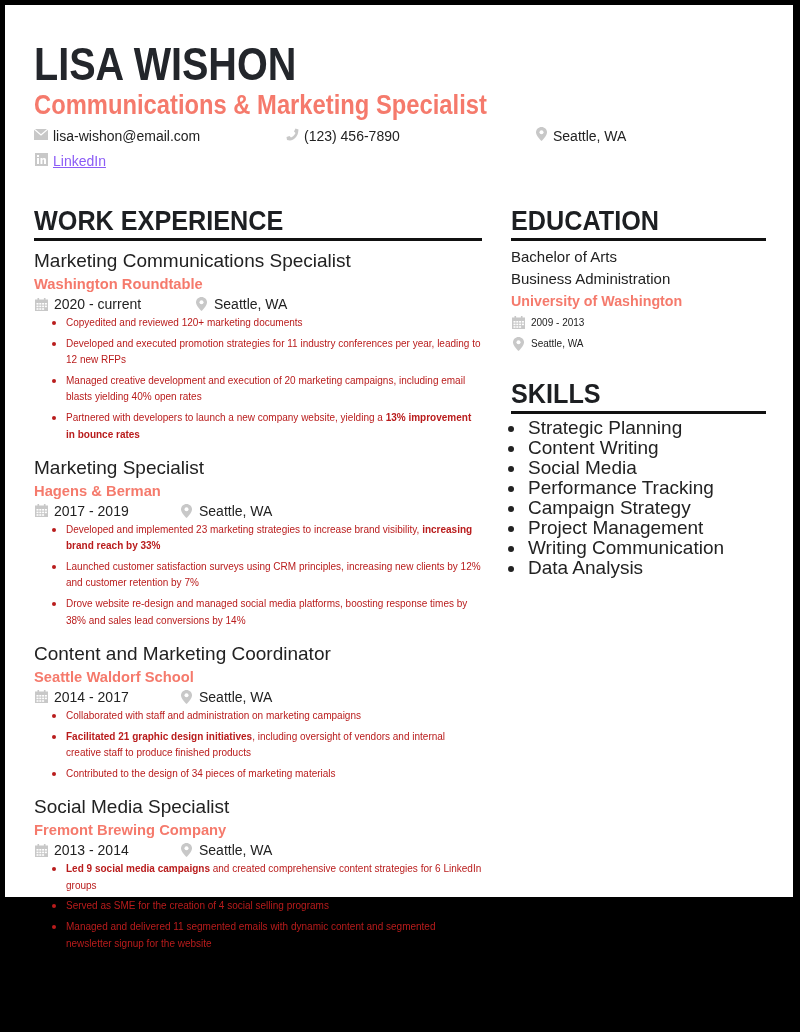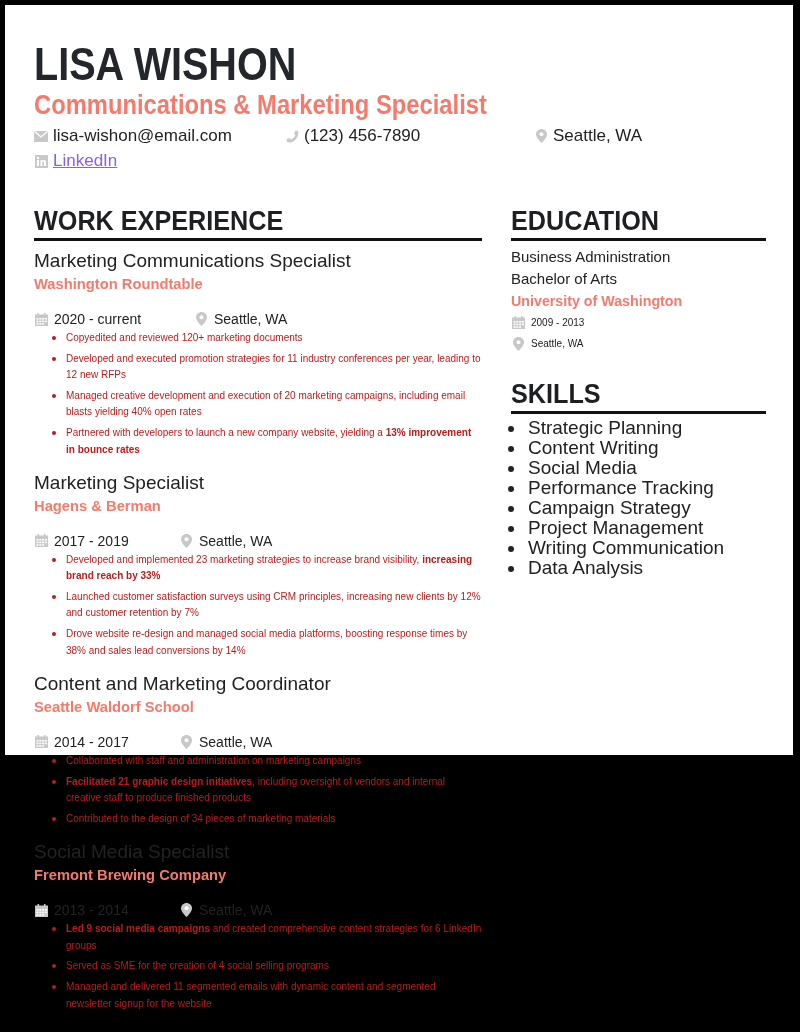--- a/index.html
+++ b/index.html
@@ -3,49 +3,49 @@
 <meta charset="utf-8">
 <style>
   html, body { margin: 0; padding: 0; }
   body {
     width: 800px; height: 1032px; background: #000;
     position: relative; overflow: hidden;
     font-family: "Liberation Sans", "DejaVu Sans", sans-serif;
     color: #222;
   }
   .page {
-    position: absolute; left: 5px; top: 5px; width: 788px; height: 750px;
+    position: absolute; left: 5px; top: 5px; width: 788px; height: 892px;
     background: #fff;
   }
   .abs { position: absolute; }
   .name {
     left: 29px; top: 33px; font-size: 46px; font-weight: bold; color: #23262b;
     letter-spacing: 0px; transform: scaleX(0.86); transform-origin: left top;
     white-space: nowrap; line-height: 52px;
   }
   .title {
     left: 29px; top: 84px; font-size: 27px; font-weight: bold; color: #f57a6c;
     transform: scaleX(0.88); transform-origin: left top; white-space: nowrap; line-height: 32px;
   }
   .contact-item {
-    font-size: 17px; color: #222; display: flex; align-items: center; white-space: nowrap; line-height: 18px;
+    font-size: 14px; color: #222; display: flex; align-items: flex-start; white-space: nowrap; line-height: 18px;
   }
   .contact-item .ico { width: 14px; height: 14px; margin-right: 5px; display: inline-flex; align-items:center; justify-content:center; }
   .link { color: #8b5cf6; text-decoration: underline; }
   .col-left { left: 29px; top: 200px; width: 448px; }
   .col-right { left: 506px; top: 200px; width: 255px; }
   .section-head {
     font-size: 28px; font-weight: bold; color: #1d1f22; line-height: 32px;
     transform: scaleX(0.9); transform-origin: left top; white-space: nowrap;
   }
   .rule { height: 3px; background: #111; margin-top: 1px; }
   .job { margin-top: 6px; }
   .job-title { font-size: 19px; color: #222; line-height: 24px; }
   .company { font-size: 15.5px; font-weight: bold; color: #f57a6c; line-height: 20px; margin-top: 1px; transform: scaleX(0.95); transform-origin:left top; white-space:nowrap; }
-  .meta { display: flex; align-items: center; font-size: 14px; line-height: 18px; margin-top: 16px; }
+  .meta { display: flex; align-items: center; font-size: 14px; line-height: 18px; margin-top: 1px; }
   .meta .m { display: inline-flex; align-items: center; }
   .meta .ico { width: 14px; height: 14px; margin-right: 6px; display:inline-flex; align-items:center; justify-content:center;}
   .meta .loc { margin-left: 0; }
   ul.bullets { margin: 1px 0 0 0; padding: 0 0 0 32px; font-size: 10px; line-height: 16.3px; color: #b91c1c; }
   ul.bullets li { margin: 0 0 3.6px 0; padding-left: 0; }
   ul.bullets li::marker { font-size: 12px; }
   b { font-weight: bold; }
   .edu-line { font-size: 15px; line-height: 22px; color: #222; }
   .edu-school { font-size: 15px; font-weight: bold; color: #f57a6c; line-height: 22px; transform: scaleX(0.95); transform-origin:left top; white-space:nowrap; }
   .edu-meta { display:flex; align-items:center; font-size: 10px; line-height: 21px; }
@@ -282,22 +282,22 @@
         <li><span>Managed and delivered 11 segmented emails with dynamic content and segmented newsletter signup for the website</span><b></b><span></span></li>
       </ul>
     </div>
   </div>
 
   <div class="abs col-right">
     <div>
       <div class="section-head">EDUCATION</div>
       <div class="rule"></div>
       <div style="margin-top:5px;">
+        <div class="edu-line">Bachelor of Arts</div>
         <div class="edu-line">Business Administration</div>
-        <div class="edu-line">Bachelor of Arts</div>
         <div class="edu-school">University of Washington</div>
         <div class="edu-meta">
           <span class="ico">
             <svg width="13" height="13" viewBox="0 0 13 13">
                 <rect x="0" y="1.5" width="13" height="11.5" fill="#c8c8c8"></rect>
                 <rect x="2.5" y="0" width="1.6" height="3" fill="#c8c8c8"></rect>
                 <rect x="8.9" y="0" width="1.6" height="3" fill="#c8c8c8"></rect>
                 <g fill="#fff">
                   <rect x="1.5" y="5" width="2" height="1.6"></rect>
                   <rect x="4.3" y="5" width="2" height="1.6"></rect>

